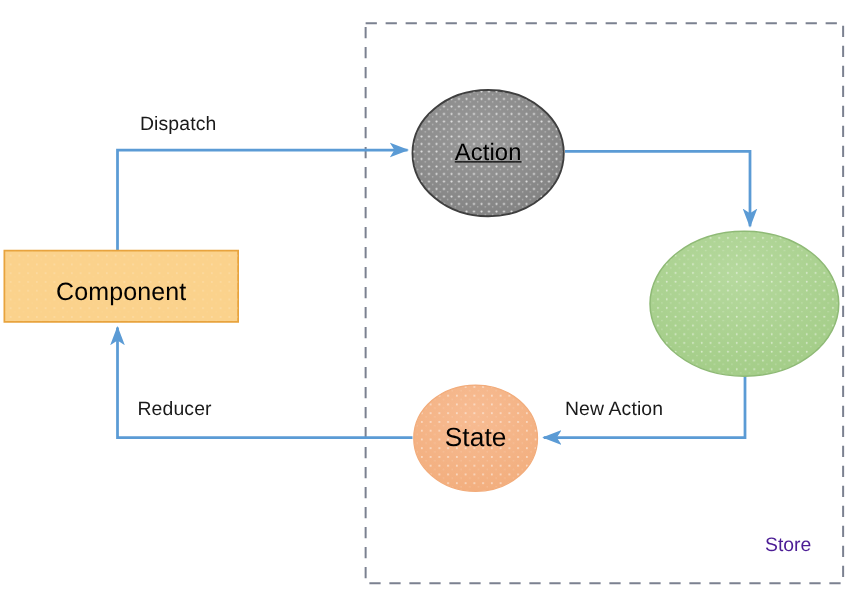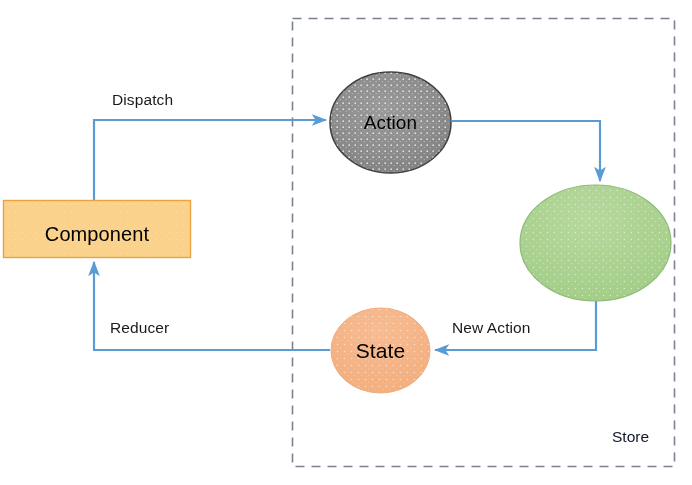--- a/index.html
+++ b/index.html
@@ -38,27 +38,27 @@
   }
   .edge-label {
     position: absolute;
     color: #1a1a1a;
     font-size: 15.5px;
     white-space: nowrap;
     letter-spacing: 0.1px;
   }
   .store-label {
     position: absolute;
-    color: #0f172a;
+    color: #4c1d95;
     font-size: 15.5px;
     white-space: nowrap;
   }
   
   #label-component { left: 3px;   top: 200px; width: 188px; height: 68px; font-size: 20px; }
-  #label-action    { left: 330px; top: 72px;  width: 121px; height: 101px; font-size: 19px; }
+  #label-action    { left: 330px; top: 72px;  width: 121px; height: 101px; font-size: 19px; text-decoration: underline; }
   #label-reducer   { left: 520px; top: 185px; width: 151px; height: 116px; font-size: 19px; }
   #label-state     { left: 331px; top: 308px; width: 99px;  height: 85px;  font-size: 21px; }
 
   #lbl-dispatch   { left: 92px;  top: 91px; margin-left: 20px; }
   #lbl-handledby  { left: 503px; top: 91px; }
   #lbl-newstate   { left: 452px; top: 319px; }
   #lbl-render     { left: 110px; top: 319px; }
   #lbl-store      { left: 612px; top: 428px; }
 </style>
 </head>

